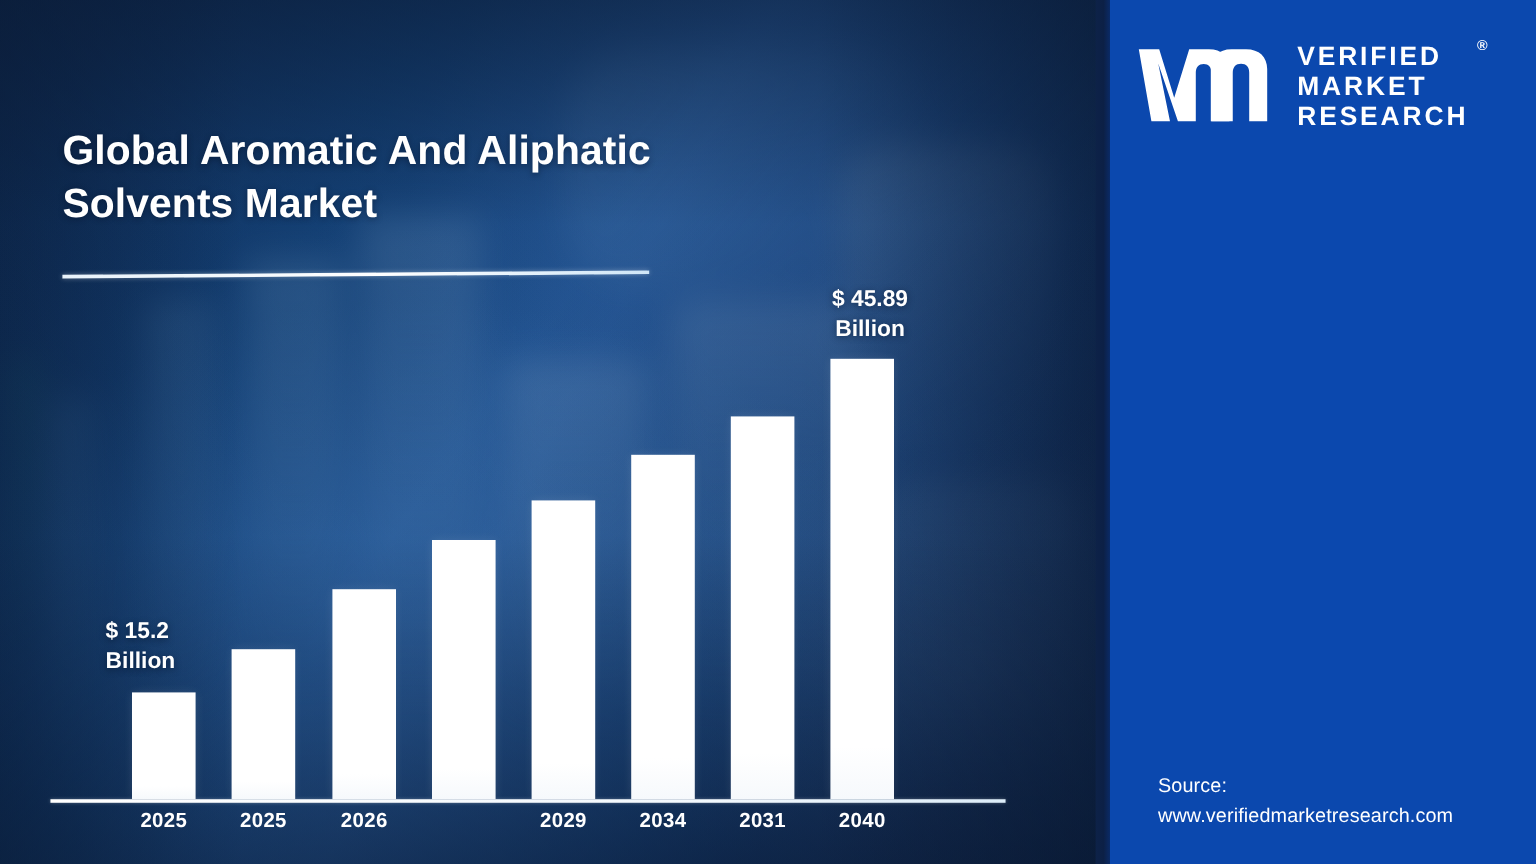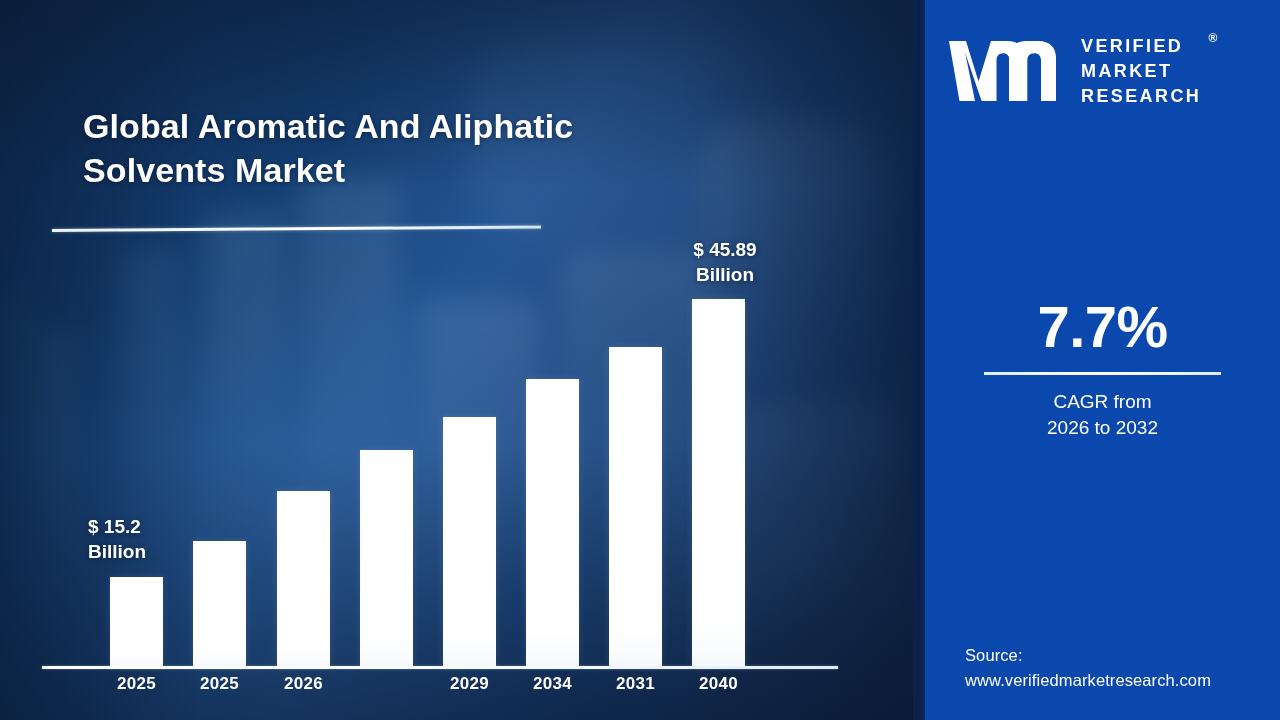--- a/index.html
+++ b/index.html
@@ -65,21 +65,21 @@
   
   .panel-divider {
     position: absolute;
     left: 913px; top: 0;
     width: 12px; height: 720px;
     background: linear-gradient(90deg, #0d2248 0%, #0c2046 55%, #0a2a66 100%);
     z-index: 6;
   }
 
   
-  .title-block { position: absolute; left: 52px; top: 104px; width: 620px; z-index: 4; margin-left: 31px; }
+  .title-block { position: absolute; left: 52px; top: 104px; width: 620px; z-index: 4; }
   .chart-title {
     color: #ffffff;
     font-size: 34px;
     font-weight: bold;
     line-height: 44px;
     letter-spacing: 0.1px;
     text-shadow: 0 1px 5px rgba(3,14,34,.45);
   }
   .title-rule {
     position: absolute;
@@ -153,21 +153,21 @@
     left: 22px; top: 28px;
     width: 316px; height: 86px;
     display: flex;
     align-items: center;
     gap: 14px;
   }
   .logo-mark { width: 120px; height: 72px; flex: none; }
   .logo-text { position: relative; padding-right: 16px; }
   .logo-text .lt-line {
     color: #ffffff;
-    font-size: 18px;
+    font-size: 22px;
     font-weight: bold;
     letter-spacing: 2.4px;
     line-height: 25px;
   }
   .logo-reg {
     position: absolute;
     right: 0; top: -3px;
     color: #ffffff;
     font-size: 12px;
     font-weight: bold;
@@ -274,25 +274,19 @@
                  c0-4.8-2.5-7.4-6.8-7.4 -4.4 0-6.9 2.7-6.9 7.6 V66 H62 Z"></path>
       </svg>
       <div class="logo-text">
         <div class="lt-line">VERIFIED</div>
         <div class="lt-line">MARKET</div>
         <div class="lt-line">RESEARCH</div>
         <span class="logo-reg">®</span>
       </div>
     </div>
 
-    <div class="cagr-block">
-      <div class="cagr-value">7.7%</div>
-      <div class="cagr-rule"></div>
-      <div class="cagr-caption">CAGR from
-2026 to 2032</div>
-    </div>
 
     <div class="source-block">
       <div class="source-label">Source:</div>
       <div class="source-url">www.verifiedmarketresearch.com</div>
     </div>
   </div>
 </div>
 
 </body></html>

